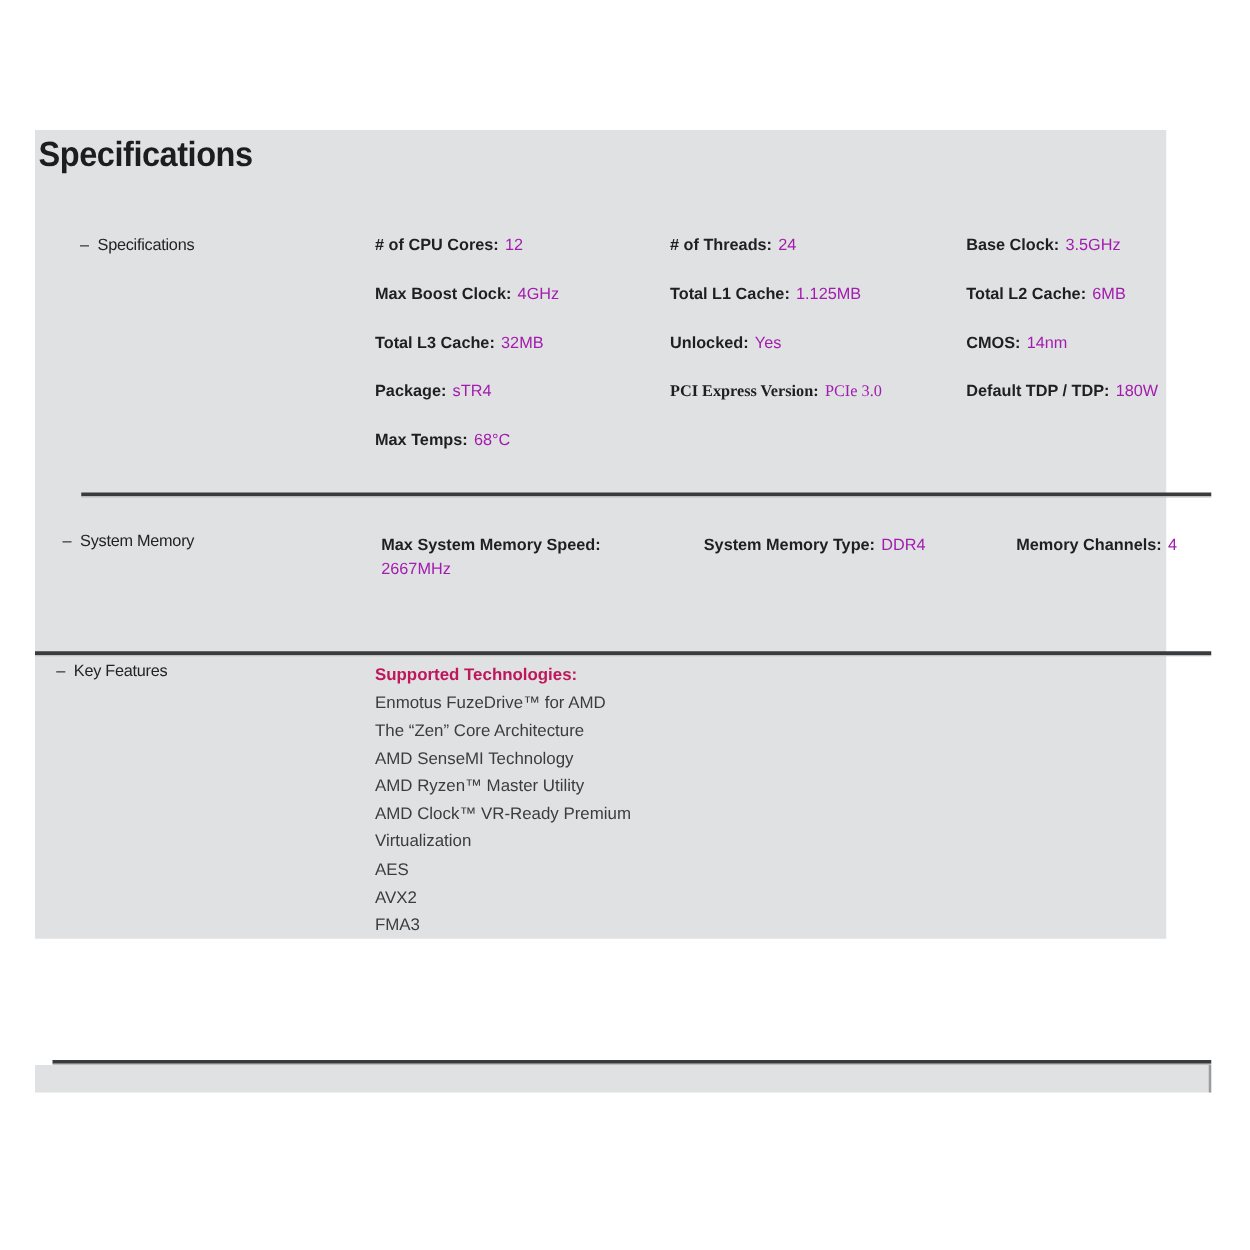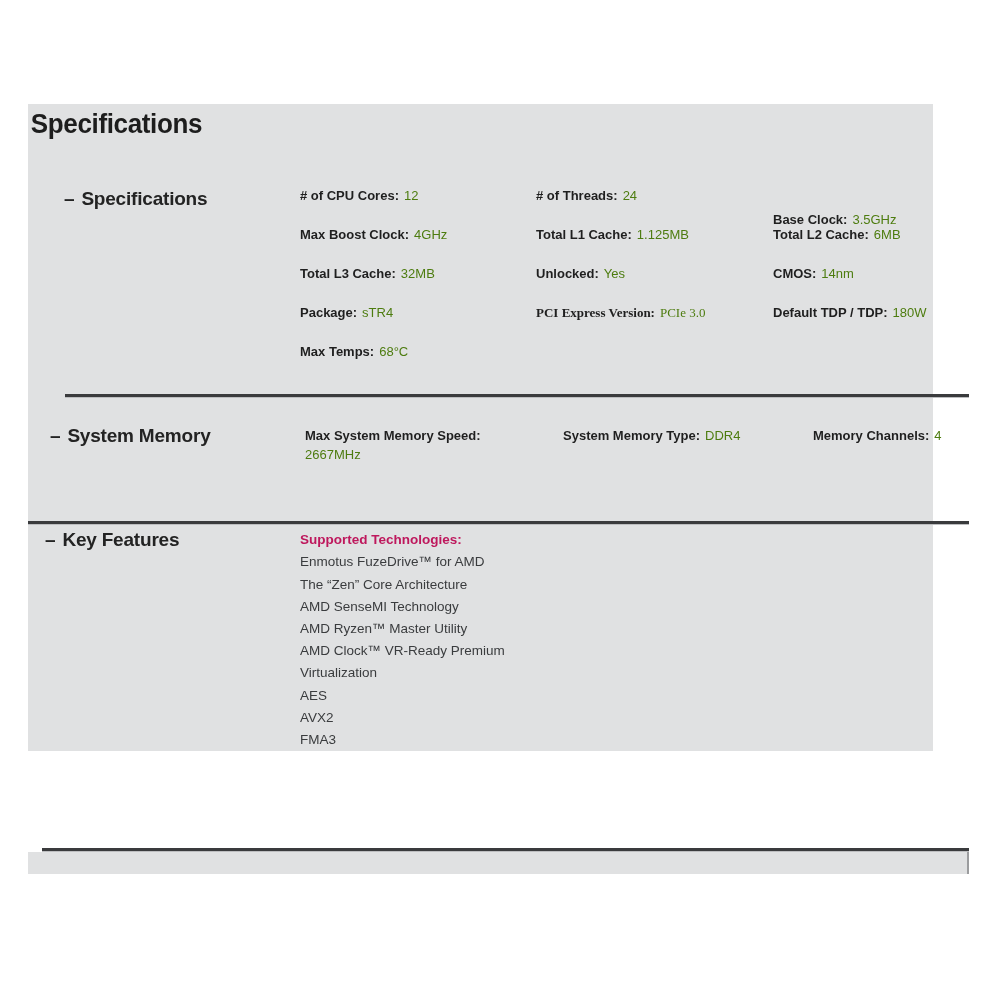--- a/index.html
+++ b/index.html
@@ -48,22 +48,22 @@
   
   .section {
     position: relative;
     display: flex;
     align-items: flex-start;
   }
 
   .section-head {
     flex: 0 0 272px;
     box-sizing: border-box;
-    font-size: 19px;
-    font-weight: 700;
+    font-size: 13px;
+    font-weight: 400;
     color: #232323;
     letter-spacing: -0.2px;
     white-space: nowrap;
   }
   .section-head .minus {
     display: inline-block;
     margin-right: 7px;
   }
 
   .section-body {
@@ -81,21 +81,21 @@
     font-size: 13px;
     line-height: 16px;
     white-space: nowrap;
   }
   .spec-label {
     font-weight: 700;
     color: #1f1f1f;
   }
   .spec-value {
     font-weight: 400;
-    color: #4d7c0f;
+    color: #a21caf;
     margin-left: 5px;
   }
 
   
   .mem-grid {
     position: relative;
     height: 62px;
   }
   .mem-cell {
     position: absolute;
@@ -157,21 +157,21 @@
 
       <div class="section-body">
         <div class="spec-grid">
 
           <div class="spec-cell" style="left:0px;   top:0px;">
             <span class="spec-label"># of CPU Cores:</span><span class="spec-value">12</span>
           </div>
           <div class="spec-cell" style="left:236px; top:0px;">
             <span class="spec-label"># of Threads:</span><span class="spec-value">24</span>
           </div>
-          <div class="spec-cell" style="left:473px; top:0px;margin-top:24px;">
+          <div class="spec-cell" style="left:473px; top:0px;">
             <span class="spec-label">Base Clock:</span><span class="spec-value">3.5GHz</span>
           </div>
 
           <div class="spec-cell" style="left:0px;   top:39px;">
             <span class="spec-label">Max Boost Clock:</span><span class="spec-value">4GHz</span>
           </div>
           <div class="spec-cell" style="left:236px; top:39px;">
             <span class="spec-label">Total L1 Cache:</span><span class="spec-value">1.125MB</span>
           </div>
           <div class="spec-cell" style="left:473px; top:39px;">

